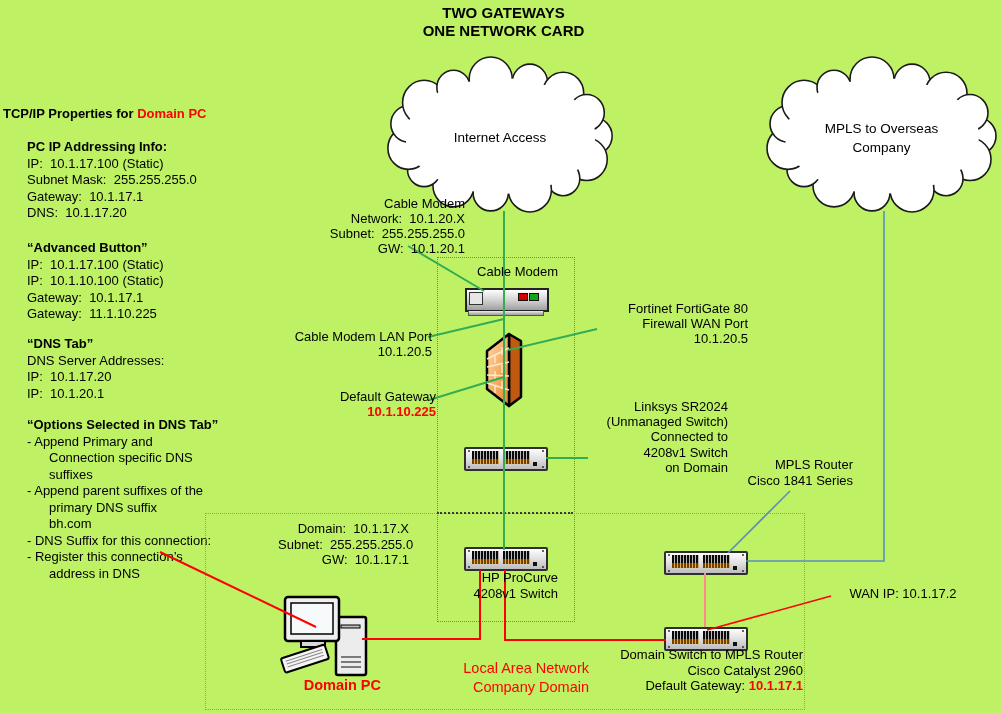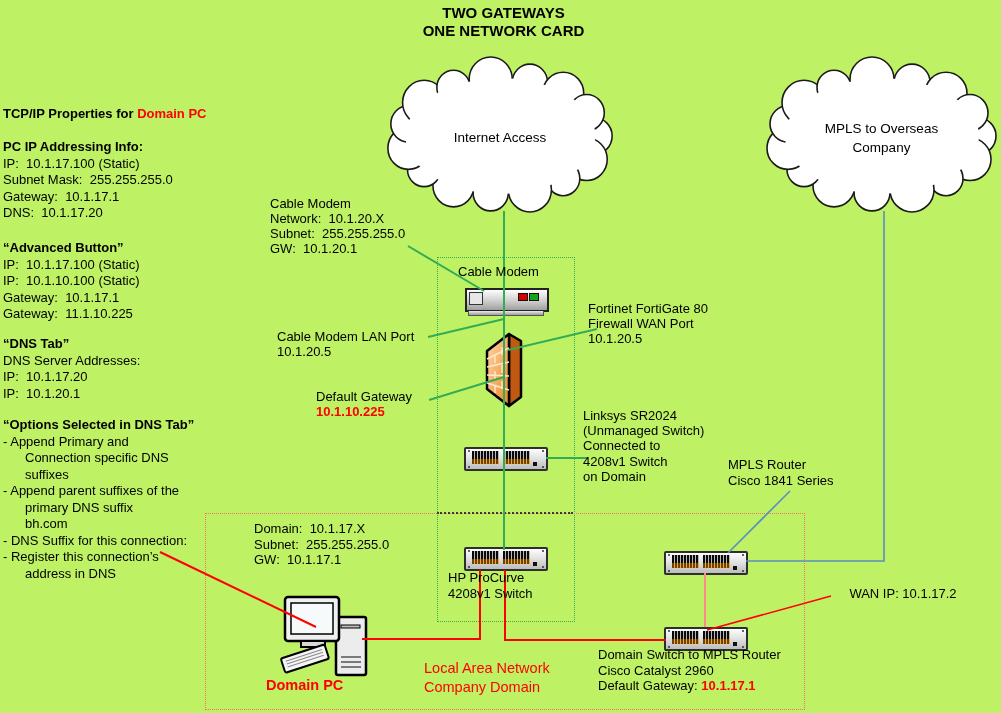--- a/index.html
+++ b/index.html
@@ -1,19 +1,19 @@
 <!DOCTYPE html>
 <html style="--green: #33AC53; --red: #FF0000; --light_red: #FF6A6A; --salmon: #FF8A8A; --blue: #5B8DC0; --black_dots: #3A3A3A;"><head>
 <meta charset="utf-8">
 <style>
   html,body{margin:0;padding:0;background:#fff;}
   .canvas{position:relative;width:1001px;height:713px;background:#bef264;overflow:hidden;
           font-family:"Liberation Sans", sans-serif;color:#000;}
   .abs{position:absolute;}
-  .ln{white-space:pre;font-size:13px;line-height:16.5px;}
+  .ln{white-space:pre;font-size:13px;line-height:16.5px;margin-left:24px;}
   .hd{font-weight:bold;}
   .red{color:var(--red);}
   .bold{font-weight:bold;}
   
   .page-title{left:346px;top:4px;width:315px;text-align:center;font-weight:bold;
               font-size:15px;line-height:18px;z-index:6;}
   
   .panel{z-index:6;}
   .panel .sec{position:absolute;left:3px;width:220px;}
   .p-title{position:absolute;left:3px;font-size:13px;font-weight:bold;white-space:pre;}
@@ -21,21 +21,21 @@
   
   .green-box{left:437px;top:257px;width:136px;height:363px;border:1px dotted var(--green);z-index:1;}
   .red-box{left:205px;top:513px;width:598px;height:195px;border:1px dotted var(--light_red);z-index:1;}
   .black-dots{left:437px;top:512px;width:136px;height:0;border-top:2px dotted var(--black_dots);z-index:2;}
   
   .wires{left:0;top:0;z-index:4;pointer-events:none;overflow:visible;}
   
   .cloud{z-index:2;overflow:visible;}
   .cloud-label{z-index:6;font-size:13.5px;line-height:19px;text-align:center;}
   
-  .lbl{z-index:6;font-size:13px;line-height:15px;text-align:left;}
+  .lbl{z-index:6;font-size:13px;line-height:15px;text-align:right;}
   
   .switch{position:absolute;width:80px;height:20px;z-index:3;border:2px solid #2e2e2e;border-radius:2px;
           background:linear-gradient(180deg,#fdfdfd 0%,#e3e3e3 45%,#bdbdbd 100%);}
   .sw-ports{position:absolute;top:2px;width:27px;height:13px;
           background:repeating-linear-gradient(90deg,#0a0a0a 0 2px,#b9b9b9 2px 3px) top/100% 8px no-repeat,
                      repeating-linear-gradient(90deg,#6e4300 0 2px,#efa63e 2px 3px) bottom/100% 5px no-repeat;}
   .p1{left:6px;} .p2{left:37px;}
   .sw-btn{position:absolute;right:9px;bottom:3px;width:4px;height:4px;background:#101010;}
   .screw{position:absolute;width:2px;height:2px;background:#333;border-radius:50%;}
   .tl{left:2px;top:1px}.tr{right:2px;top:1px}.bl{left:2px;bottom:1px}.br{right:2px;bottom:1px}
@@ -276,21 +276,21 @@
   <div class="abs lbl" style="left:277px;top:329px;width:155px">
     <div>Cable Modem LAN Port</div>
     <div>10.1.20.5</div>
   </div>
 
   <div class="abs lbl" style="left:316px;top:389px;width:120px">
     <div>Default Gateway</div>
     <div class="red bold">10.1.10.225</div>
   </div>
 
-  <div class="abs lbl" style="left:583px;top:408px;width:145px;line-height:15.2px">
+  <div class="abs lbl" style="left:583px;top:399px;width:145px;line-height:15.2px">
     <div>Linksys SR2024</div>
     <div>(Unmanaged Switch)</div>
     <div>Connected to</div>
     <div>4208v1 Switch</div>
     <div>on Domain</div>
   </div>
 
   <div class="abs lbl" style="left:728px;top:457px;width:125px;line-height:15.5px">
     <div>MPLS Router</div>
     <div>Cisco 1841 Series</div>

